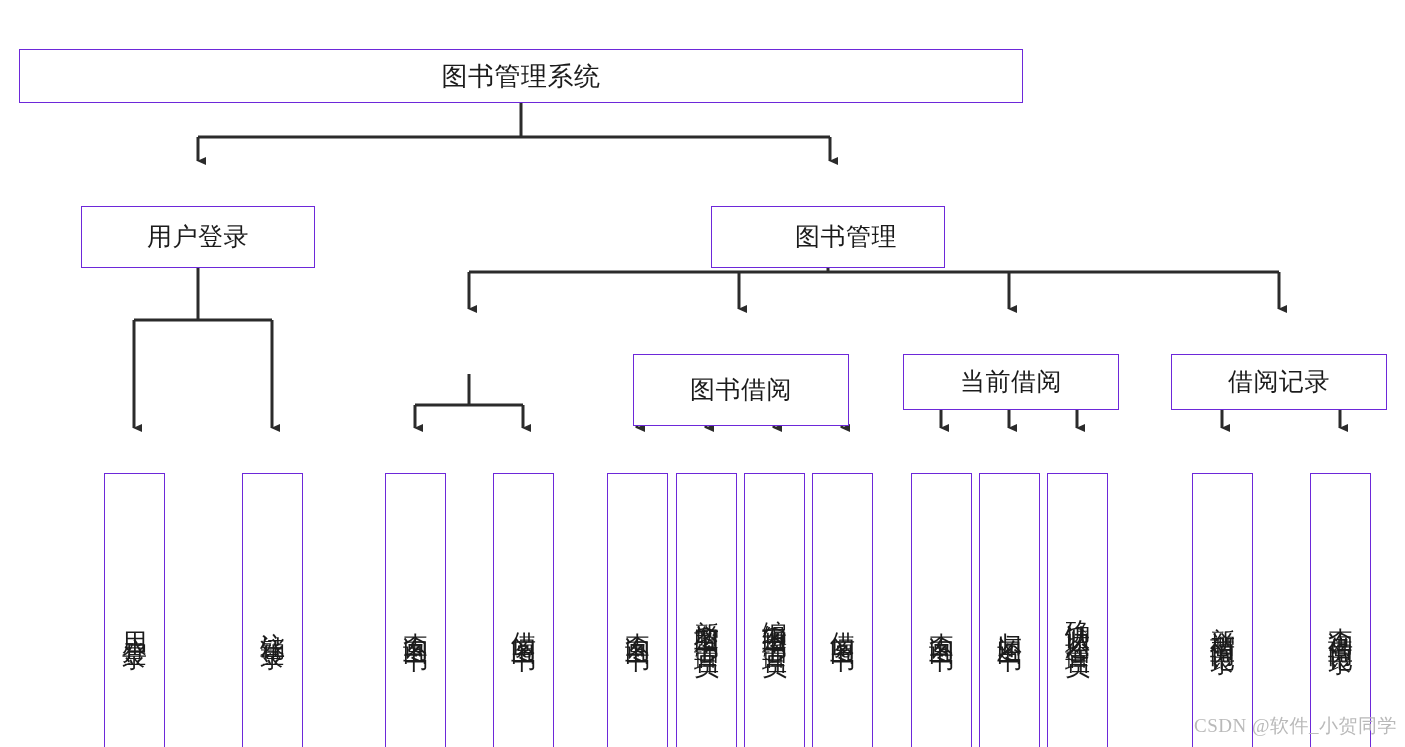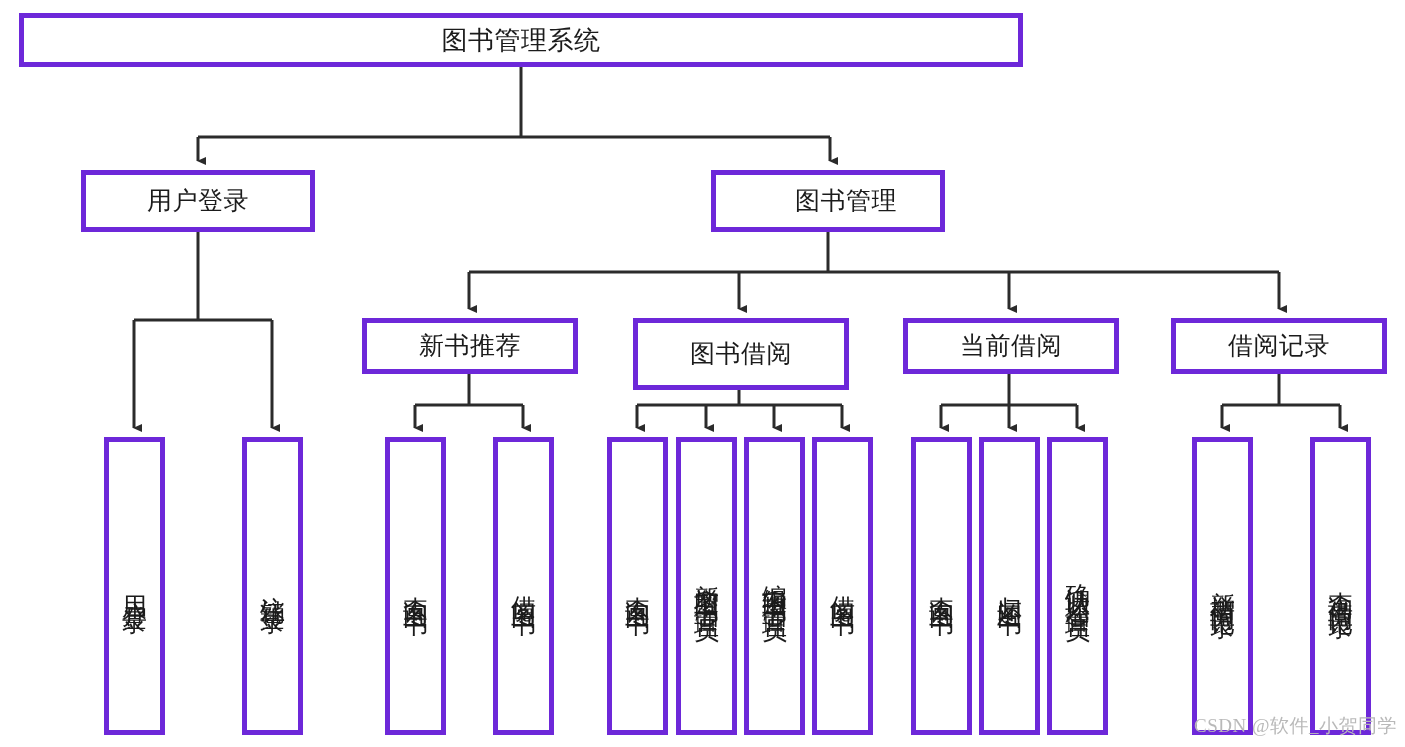--- a/index.html
+++ b/index.html
@@ -18,25 +18,26 @@
     position: absolute;
     left: 0;
     top: 0;
     width: 1405px;
     height: 747px;
   }
   .node-box {
     position: absolute;
     box-sizing: border-box;
     background: #ffffff;
-    border: 5px solid #6d28d9;
+    border: 1px solid #6d28d9;
     display: flex;
     align-items: center;
     justify-content: center;
     overflow: hidden;
+    margin-top: 36px;
   }
   .node-label-h {
     font-size: 25px;
     color: #1b1b1b;
     line-height: 1.1;
     white-space: nowrap;
     letter-spacing: 0.5px;
   }
   .node-label-v {
     font-size: 25px;
@@ -129,23 +130,20 @@
     <span class="node-label-h">图书管理系统</span>
   </div>
 
   <div class="node-box" style="left:81px; top:170px; width:234px; height:62px;">
     <span class="node-label-h">用户登录</span>
   </div>
   <div class="node-box" style="left:711px; top:170px; width:234px; height:62px;padding-left:36px;">
     <span class="node-label-h">图书管理</span>
   </div>
 
-  <div class="node-box" style="left:362px; top:318px; width:216px; height:56px;">
-    <span class="node-label-h">新书推荐</span>
-  </div>
   <div class="node-box" style="left:633px; top:318px; width:216px; height:72px;">
     <span class="node-label-h">图书借阅</span>
   </div>
   <div class="node-box" style="left:903px; top:318px; width:216px; height:56px;">
     <span class="node-label-h">当前借阅</span>
   </div>
   <div class="node-box" style="left:1171px; top:318px; width:216px; height:56px;">
     <span class="node-label-h">借阅记录</span>
   </div>
 

